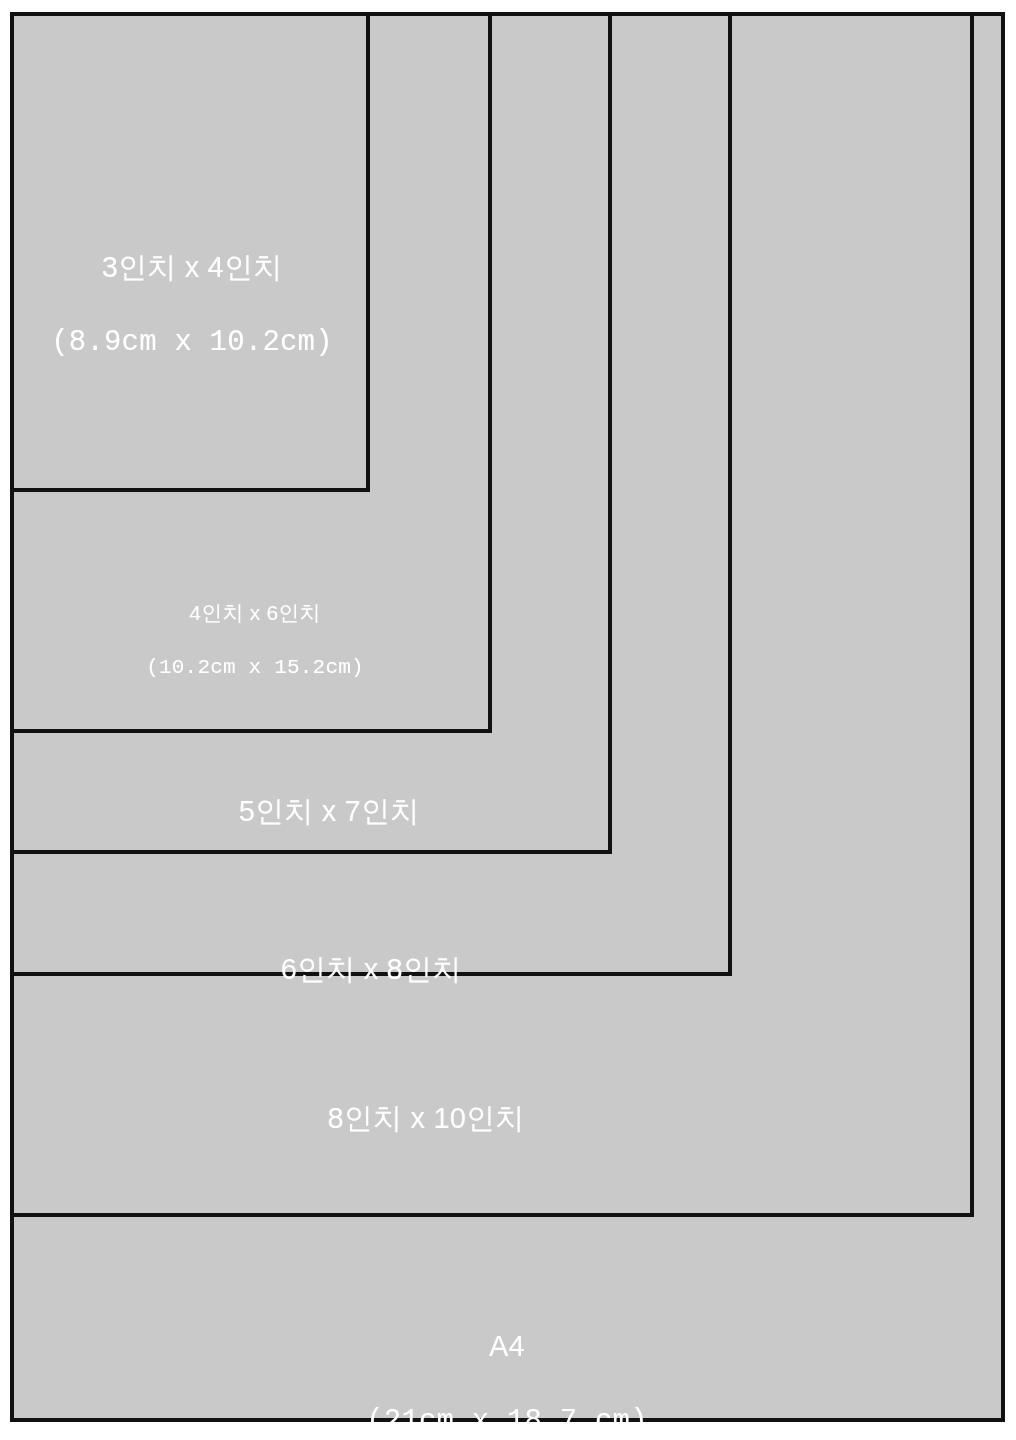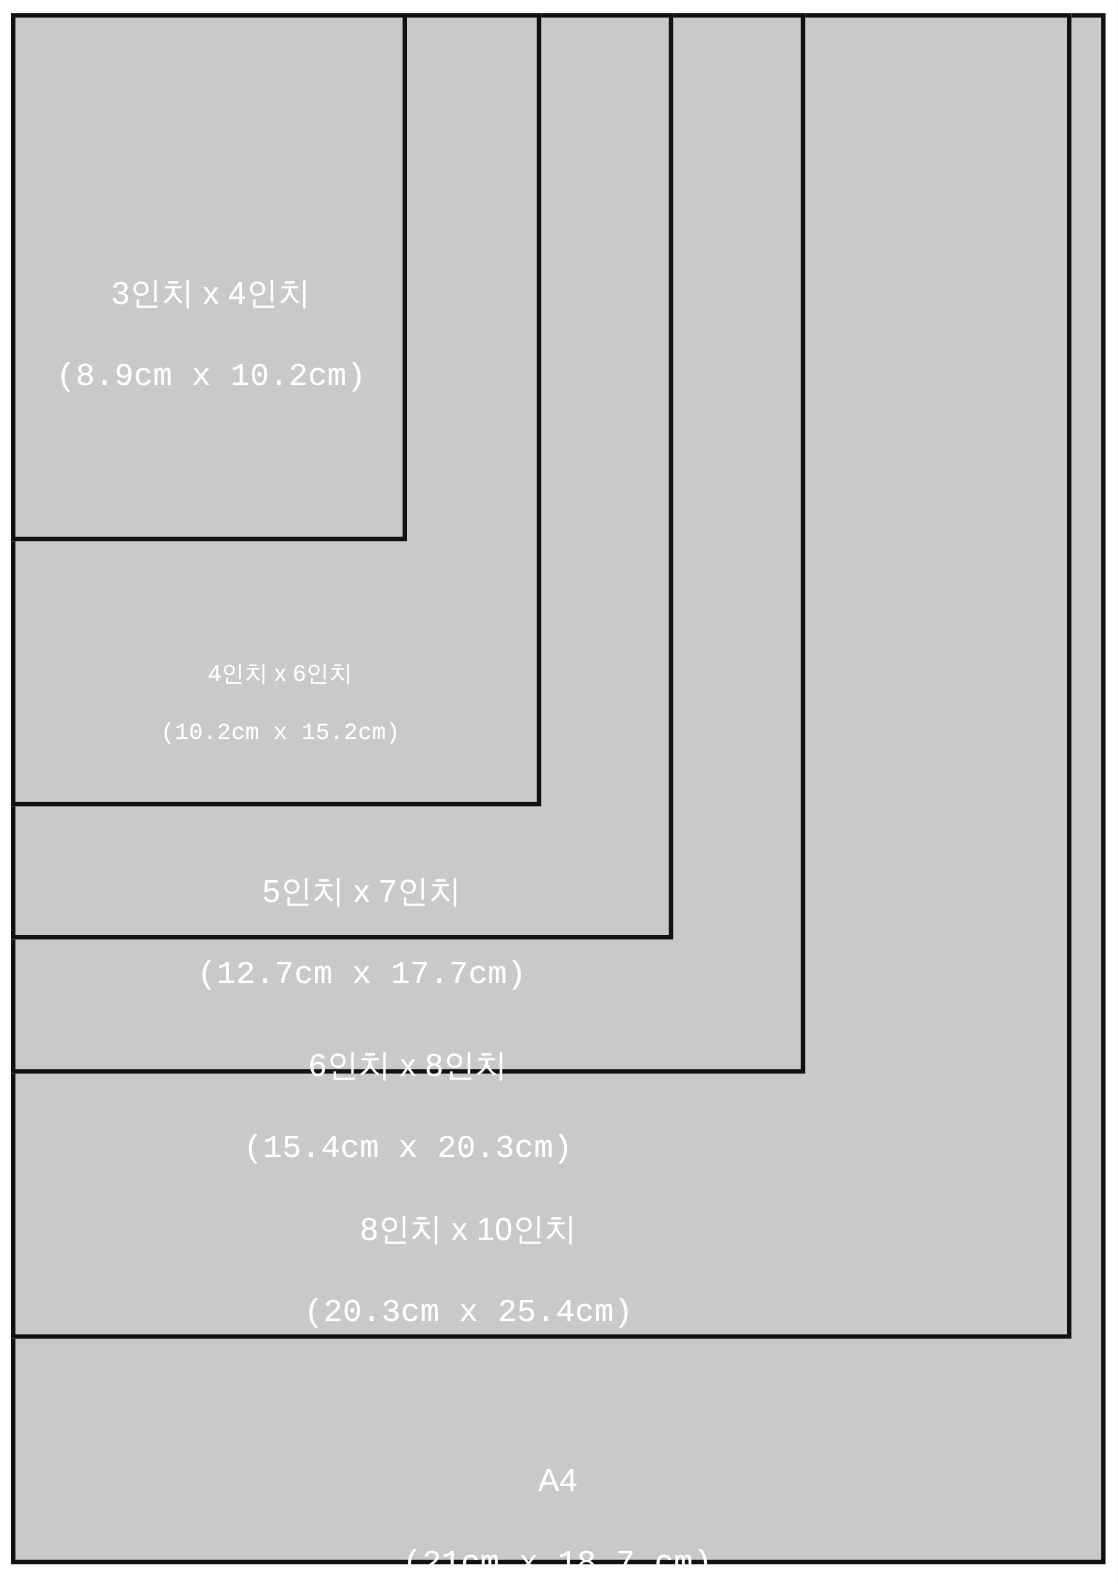--- a/index.html
+++ b/index.html
@@ -63,31 +63,28 @@
     <span class="l2">(8.9cm x 10.2cm)</span>
   </div>
 
   <div class="lbl" style="left:18px; top:572px; width:474px; font-size:21px; z-index:20;">
     <span class="l1">4인치 x 6인치</span>
     <span class="l2">(10.2cm x 15.2cm)</span>
   </div>
 
   <div class="lbl" style="left:32px; top:755px; width:594px; font-size:29px; z-index:20;">
     <span class="l1">5인치 x 7인치</span>
-    <span class="l2">(12.7cm x 17.7cm)</span>
   </div>
 
   <div class="lbl" style="left:14px; top:913px; width:714px; font-size:29px; z-index:20;">
     <span class="l1">6인치 x 8인치</span>
-    <span class="l2">(15.4cm x 20.3cm)</span>
   </div>
 
   <div class="lbl" style="left:14px; top:1062px; width:824px; font-size:29px; z-index:20;">
     <span class="l1">8인치 x 10인치</span>
-    <span class="l2">(20.3cm x 25.4cm)</span>
   </div>
 
   <div class="lbl" style="left:14px; top:1290px; width:986px; font-size:29px; z-index:20;">
     <span class="l1">A4</span>
     <span class="l2">(21cm x 18.7 cm)</span>
   </div>
 
 </div>
 
 </body></html>

